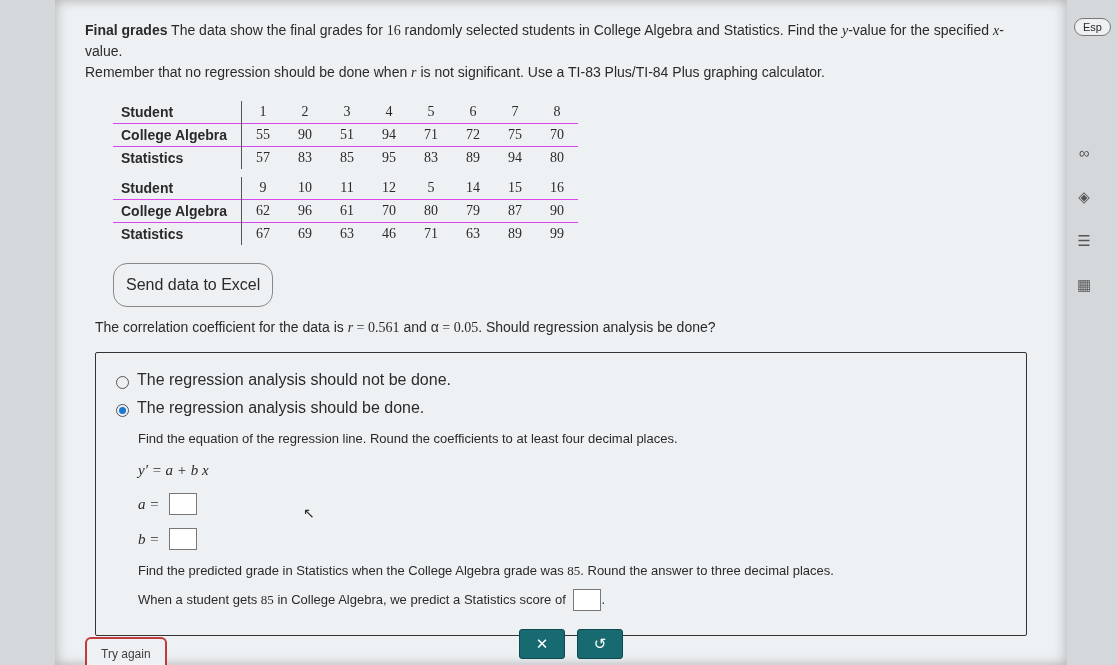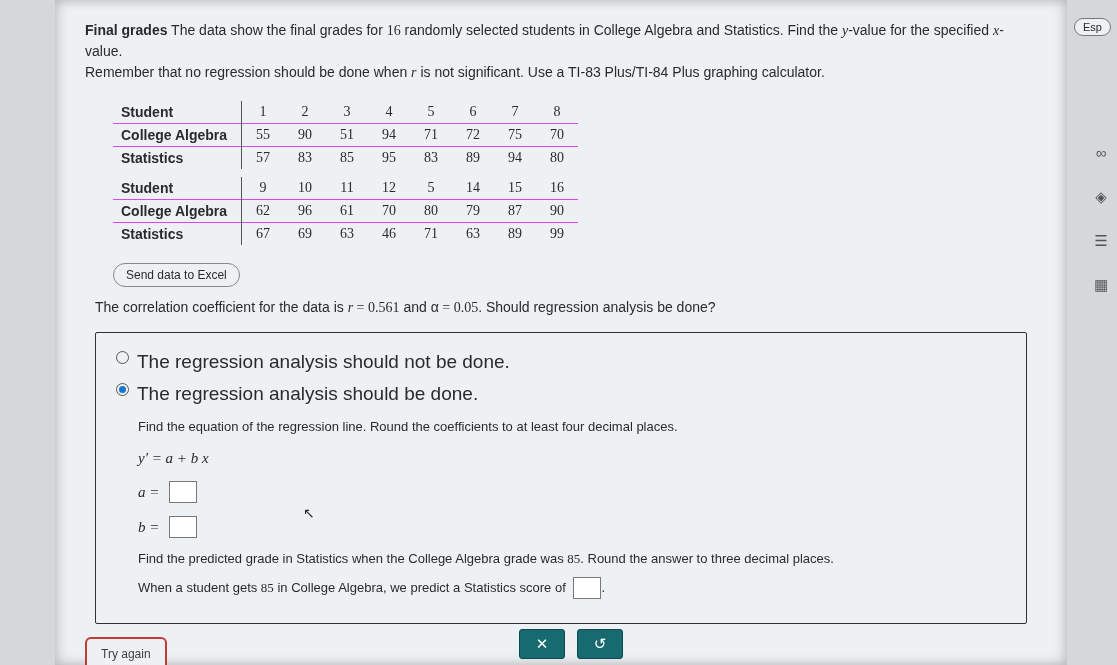--- a/index.html
+++ b/index.html
@@ -5,37 +5,37 @@
 *{box-sizing:border-box;margin:0;padding:0}
 body{font-family:Arial,Helvetica,sans-serif;background:#d5d8db;width:1117px;height:665px;overflow:hidden;position:relative;font-size:13px;color:#2a2a2a}
 .page{background:#eef1f3;margin:0 50px 0 55px;padding:20px 30px 10px 30px;min-height:665px;position:relative;box-shadow:inset 4px 0 12px rgba(0,0,0,.15),inset -4px 0 12px rgba(0,0,0,.15)}
 .header{font-size:14px;line-height:1.5;margin-bottom:18px}
 .header b{font-weight:bold}
 .tbl{border-collapse:collapse;margin:6px 0 8px 28px;font-size:14px}
 .tbl td,.tbl th{padding:3px 14px;text-align:center;font-weight:normal}
 .tbl .lab{text-align:left;font-weight:bold;padding-left:8px;border-right:1px solid #555}
 .tbl tr{border-bottom:1px solid #d946ef}
 .tbl tr:last-child{border-bottom:none}
-.btn-pill{display:inline-block;border:1px solid #888;border-radius:14px;padding:4px 12px;font-size:12px;margin:10px 0 12px 28px;background:#eef1f3;cursor:pointer}
+.btn-pill{display:inline-block;border:1px solid #888;border-radius:14px;padding:12px 12px;font-size:16px;margin:10px 0 12px 28px;background:#eef1f3;cursor:pointer}
 .q{font-size:14px;margin:0 0 16px 10px}
 .ans-box{border:1px solid #333;border-radius:2px;padding:18px 20px 18px 20px;margin:0 10px}
-.opt{display:flex;align-items:flex-start;gap:8px;margin-bottom:10px;font-size:19px}
+.opt{display:flex;align-items:flex-end;gap:8px;margin-bottom:10px;font-size:16px}
 .radio{width:13px;height:13px;border-radius:50%;border:1px solid #555;display:inline-flex;align-items:center;justify-content:center;flex-shrink:0}
 .radio.sel::after{content:"";width:7px;height:7px;border-radius:50%;background:#1976d2}
 .sub{margin-left:22px;font-size:13px;line-height:1.9}
 .sub p{margin:4px 0}
 .eq{font-style:italic;font-family:"Times New Roman",serif;font-size:15px;margin:8px 0}
 .inp{display:inline-block;width:28px;height:22px;border:1px solid #777;background:#fff;vertical-align:middle;margin-left:4px}
 .row-in{display:flex;align-items:center;gap:6px;margin:6px 0;font-family:"Times New Roman",serif;font-style:italic;font-size:15px}
 .cursor{position:absolute;left:248px;top:505px;font-size:14px;pointer-events:none}
 .footer{position:absolute;bottom:0;left:85px;right:60px;height:46px;display:flex;align-items:flex-end}
 .try{border:2px solid #c23a3a;border-bottom:none;border-radius:6px 6px 0 0;padding:8px 14px 4px;color:#404040;font-size:12px;background:#eef1f3;cursor:pointer}
 .cbtns{position:absolute;left:50%;transform:translateX(-50%);bottom:6px;display:flex;gap:12px}
 .cbtn{width:46px;height:30px;background:#186a71;color:#fff;border-radius:3px;display:flex;align-items:center;justify-content:center;font-size:15px;cursor:pointer;border:1px solid #0d4a50}
-.side{position:absolute;right:6px;top:18px;display:flex;flex-direction:column;gap:24px;align-items:flex-end}
+.side{position:absolute;right:6px;top:18px;display:flex;flex-direction:column;gap:24px;align-items:flex-start}
 .pill-r{border:1px solid #777;border-radius:12px;padding:2px 8px;font-size:11px;background:#eef1f3;cursor:pointer}
 .sicon{width:20px;height:20px;color:#555;cursor:pointer;font-size:15px;text-align:center}
 .num{font-family:"Times New Roman",serif}
 i.m{font-family:"Times New Roman",serif}
 </style>
 </head>
 <body>
 
 <div class="page">
  <div class="header">

